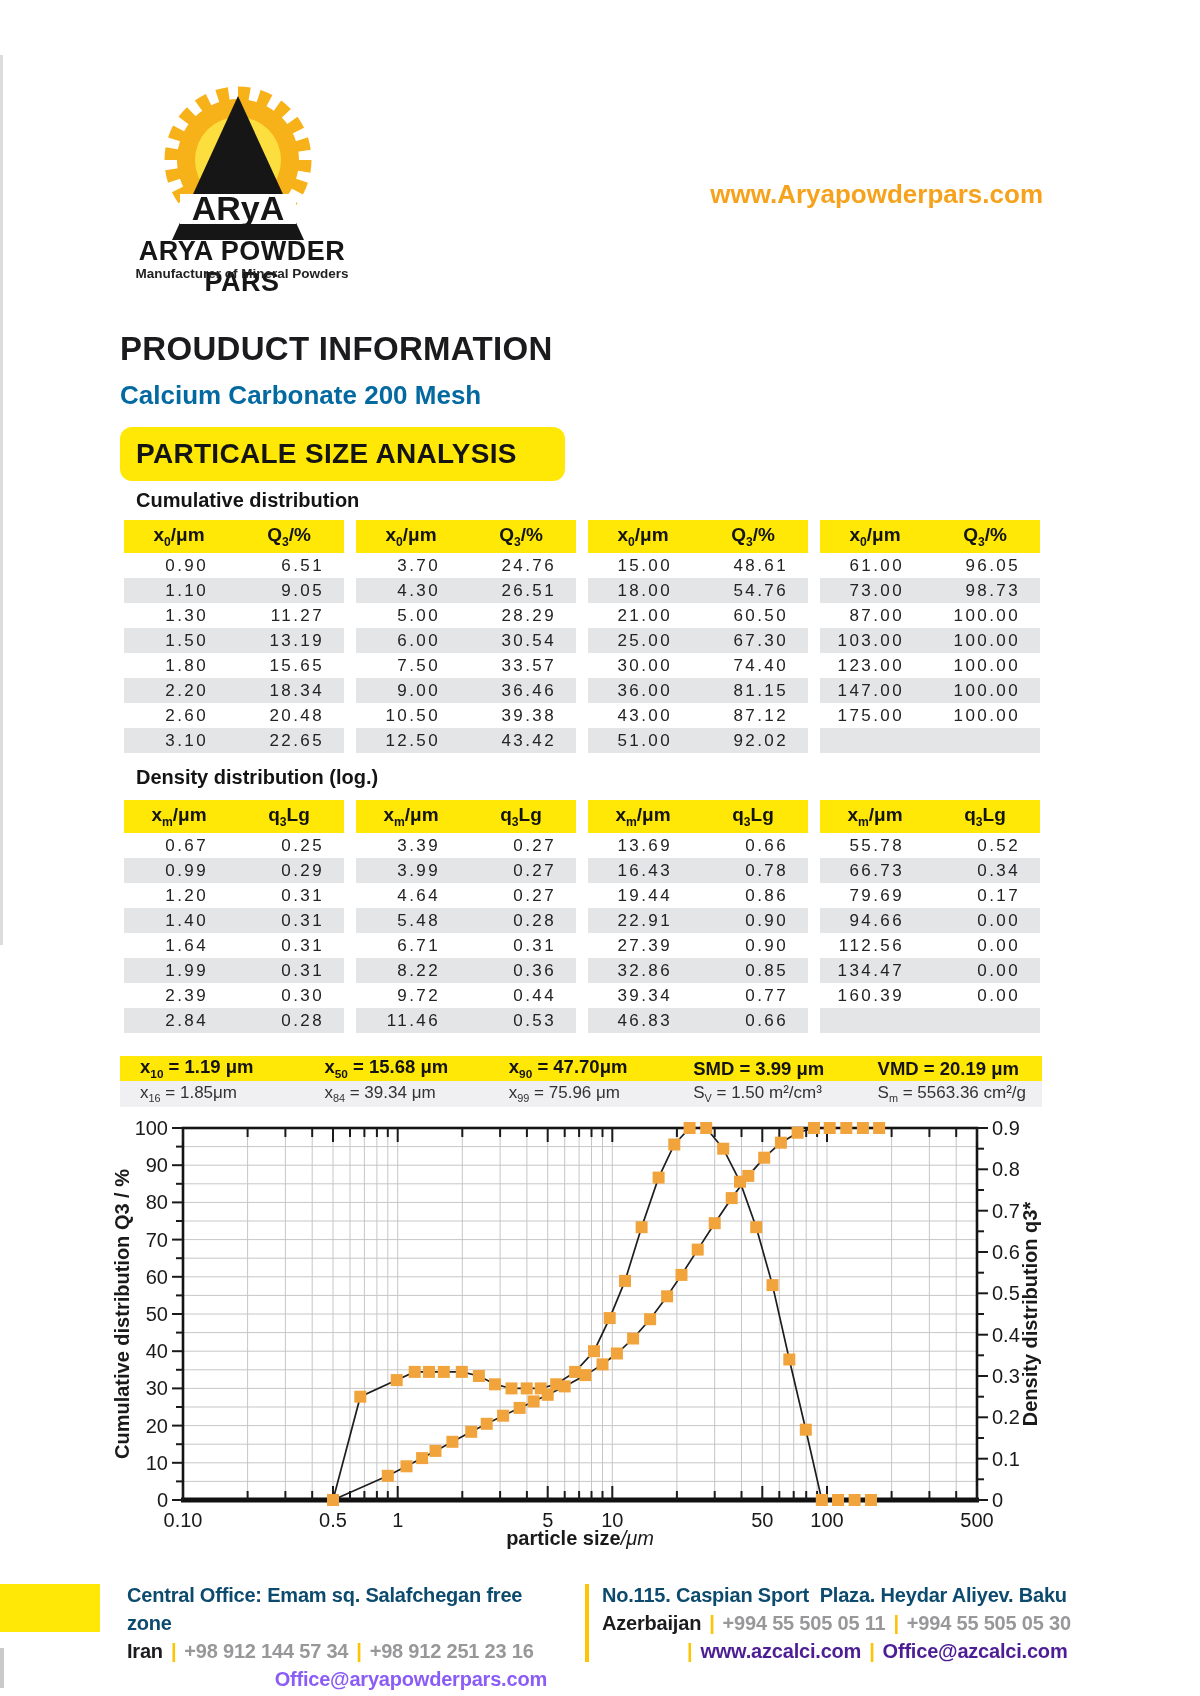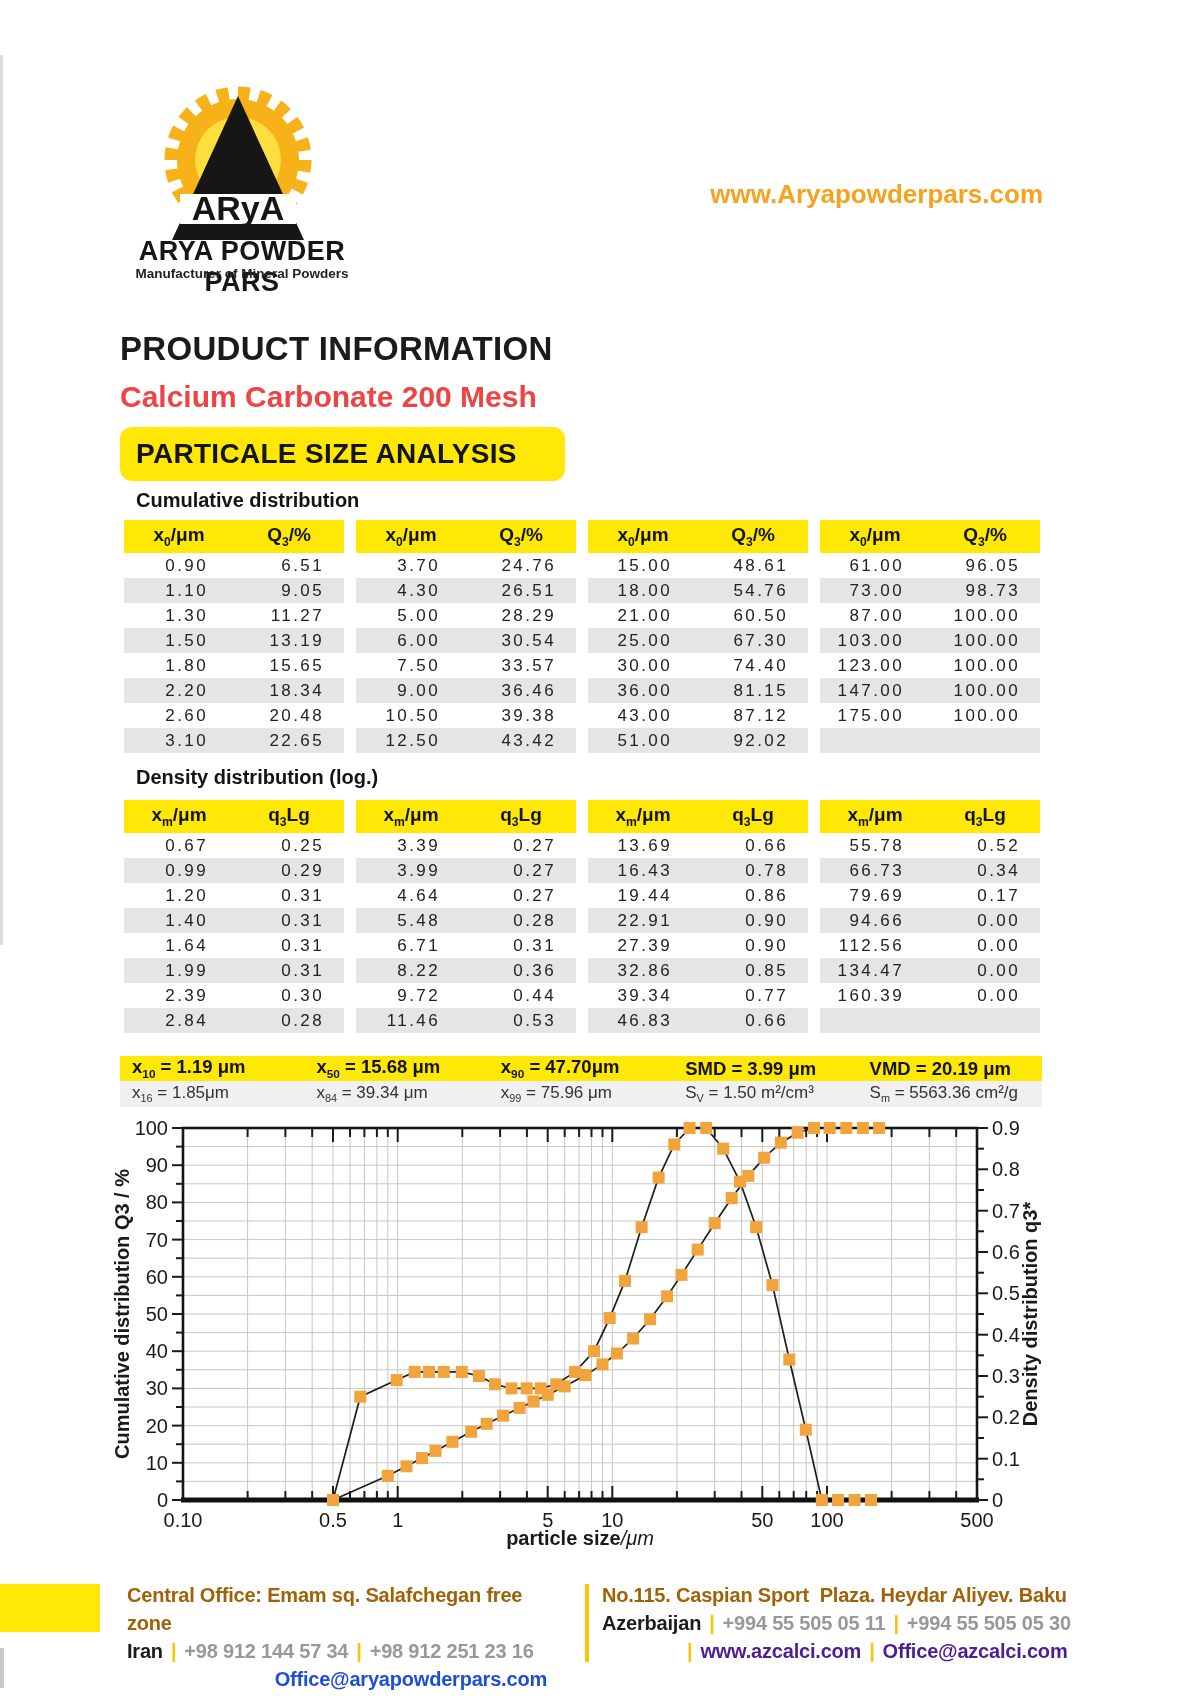--- a/index.html
+++ b/index.html
@@ -13,21 +13,21 @@
   
   .logo-svg{position:absolute;left:150px;top:82px;width:180px;height:160px;}
   .company{position:absolute;left:111px;top:236px;width:262px;text-align:center;
            font-size:27px;font-weight:700;letter-spacing:.5px;color:#161616;}
   .tagline{position:absolute;left:111px;top:266px;width:262px;text-align:center;
            font-size:13.5px;font-weight:700;color:#222;}
   .website{position:absolute;right:157px;top:179px;font-size:26px;font-weight:700;color:#F6A21D;}
 
   
   .h1{position:absolute;left:120px;top:330px;font-size:33px;font-weight:700;color:#1b1b1d;letter-spacing:.3px;}
-  .h2{position:absolute;left:120px;top:380px;font-size:30px;font-weight:700;color:#ef4444;}
+  .h2{position:absolute;left:120px;top:380px;font-size:26px;font-weight:700;color:#0369a1;}
   .section-bar{position:absolute;left:120px;top:427px;width:445px;height:54px;background:#FFE806;
                display:flex;align-items:center;border-radius:12px;}
   .section-bar span{font-size:28px;font-weight:700;color:#141414;padding-left:16px;letter-spacing:.3px;}
   .tbl-title{position:absolute;left:136px;font-size:20px;font-weight:700;color:#141414;}
   .tbl-title .small{font-size:20px;}
 
   
   .dist-table{position:absolute;left:124px;width:916px;display:flex;gap:12px;}
   .tgroup{width:220px;}
   .thead{height:33px;background:#FFE806;display:flex;align-items:center;font-weight:700;font-size:19px;color:#141414;}
@@ -36,21 +36,21 @@
   .trow{height:25px;display:flex;align-items:center;font-size:17px;color:#232325;letter-spacing:2.4px;}
   .trow.alt{background:#E4E5E7;}
   .trow .cx{width:50%;text-align:right;padding-right:26px;box-sizing:border-box;}
   .trow .cq{width:50%;text-align:right;padding-right:20px;box-sizing:border-box;}
 
   
   #stats{position:absolute;left:120px;top:1056px;width:922px;}
   .stats-row{display:flex;align-items:center;}
   .stats-row.bold{background:#FFE806;height:25px;font-weight:700;font-size:18.5px;color:#141414;}
   .stats-row.sub2{background:#F0F0F2;height:26px;font-size:17px;color:#333;}
-  .scell{width:20%;padding-left:12px;box-sizing:border-box;white-space:nowrap;}
+  .scell{width:20%;padding-left:20px;box-sizing:border-box;white-space:nowrap;}
 
   
   #chart{position:absolute;left:85px;top:1110px;width:1030px;height:460px;}
   #chart .grid{stroke:#c6c6c8;stroke-width:1;}
   #chart .sline{fill:none;stroke:#1e1e1e;stroke-width:1.7;}
   #chart .border{fill:none;stroke:#141414;stroke-width:2.6;}
   #chart .baxis{stroke:#111;stroke-width:5;}
   #chart .tick{stroke:#1a1a1a;stroke-width:2;}
   #chart .mk{fill:#F2A43C;}
   #chart text{fill:#1a1a1a;font-family:"Liberation Sans",sans-serif;}
@@ -58,26 +58,26 @@
   #chart .atitle{font-size:20px;font-weight:700;}
   #chart .xtb{font-weight:700;}
   #chart .xti{font-style:italic;}
 
   
   .f-yellow-block{position:absolute;left:0;top:1584px;width:100px;height:48px;background:#FFE806;}
   .f-divider{position:absolute;left:585px;top:1584px;width:4px;height:78px;background:#FDC404;}
   .f-col{position:absolute;top:1581px;font-size:20px;line-height:28px;letter-spacing:-.2px;}
   .f-left{left:127px;width:420px;}
   .f-right{left:602px;width:470px;}
-  .f-line1{font-weight:700;color:#a16207;white-space:pre-wrap;}
+  .f-line1{font-weight:700;color:#0c4a6e;white-space:pre-wrap;}
   .f-country{font-weight:700;color:#1c1c1e;}
   .f-phone{color:#98989a;font-weight:700;}
   .pipe{color:#FDC404;font-weight:700;margin:0 8px;}
   .f-dark{color:#4c1d95;font-weight:700;}
-  .f-line3.right{text-align:right;color:#1d4ed8;font-weight:700;}
+  .f-line3.right{text-align:right;color:#8b5cf6;font-weight:700;}
 </style>
 </head>
 <body>
 
 <div class="page">
   <div class="edge-a"></div>
   <div class="edge-b"></div>
 
   <svg class="logo-svg" viewBox="0 0 180 160">
     <g>

